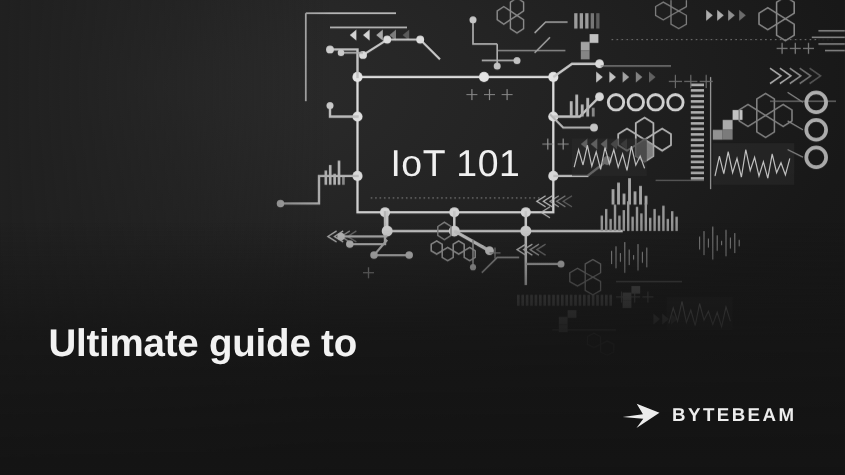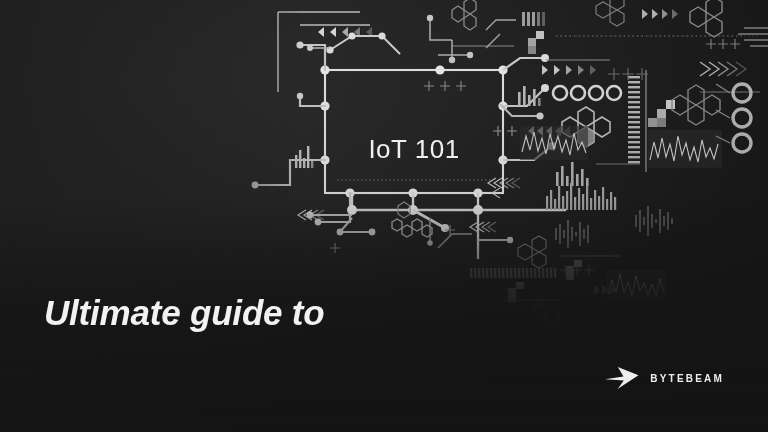--- a/index.html
+++ b/index.html
@@ -51,49 +51,49 @@
     position: absolute;
     left: 44px;
     top: 286px;
     color: #f2f2f2;
     font-size: 35px;
     font-weight: bold;
     line-height: 53px;
     letter-spacing: -0.2px;
     white-space: nowrap;
   }
-  .headline .line { display: block; font-style: italic; }
+  .headline .line { display: block; }
   
   .logo {
     position: absolute;
     right: 44px;
     bottom: 42px;
     display: flex;
     align-items: center;
     gap: 11px;
   }
   .logo-mark { display: block; width: 34px; height: 24px; }
   .logo-word {
     color: #ededed;
-    font-size: 10px;
+    font-size: 17px;
     font-weight: bold;
     letter-spacing: 2.2px;
   }
   
   .chip-label {
     position: absolute;
     left: 325px;
     top: 70px;
     width: 178px;
     height: 159px;
     display: flex;
     align-items: center;
     justify-content: center;
     color: #f0f0f0;
-    font-size: 26px;
+    font-size: 34px;
     font-weight: normal;
     letter-spacing: 0.5px;
   }
 </style>
 </head>
 <body>
 
 <div id="banner">
 
   <div class="bg-base"></div>

